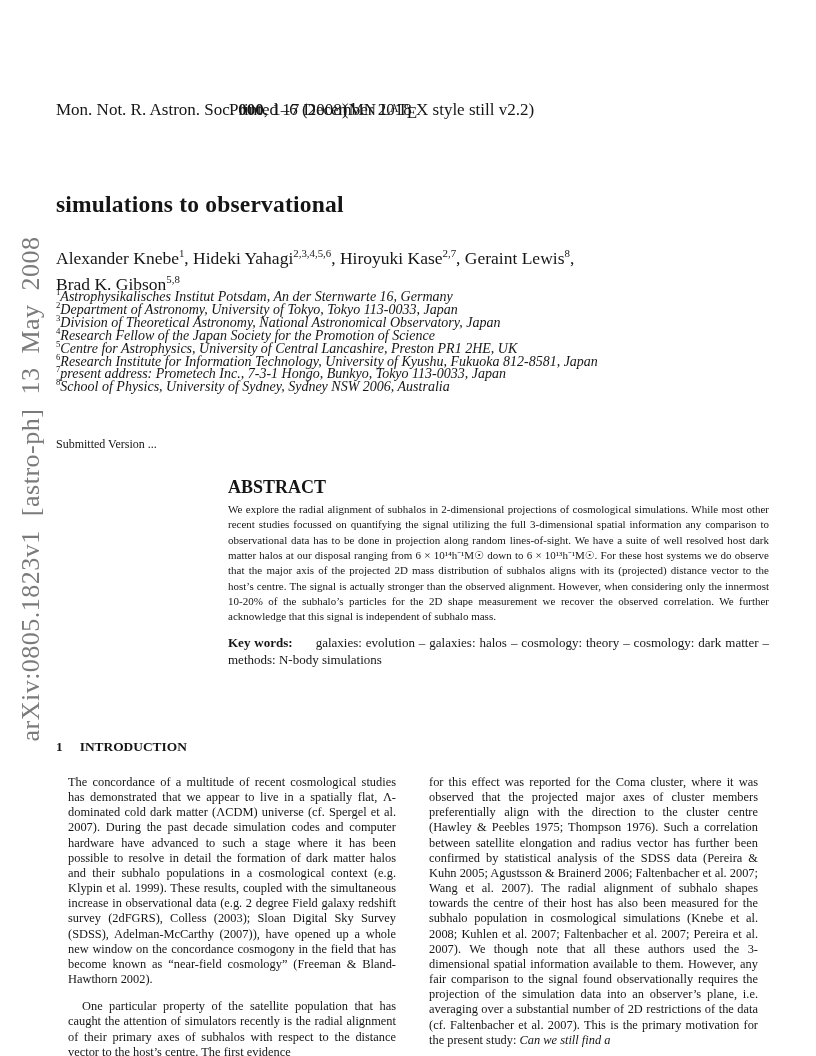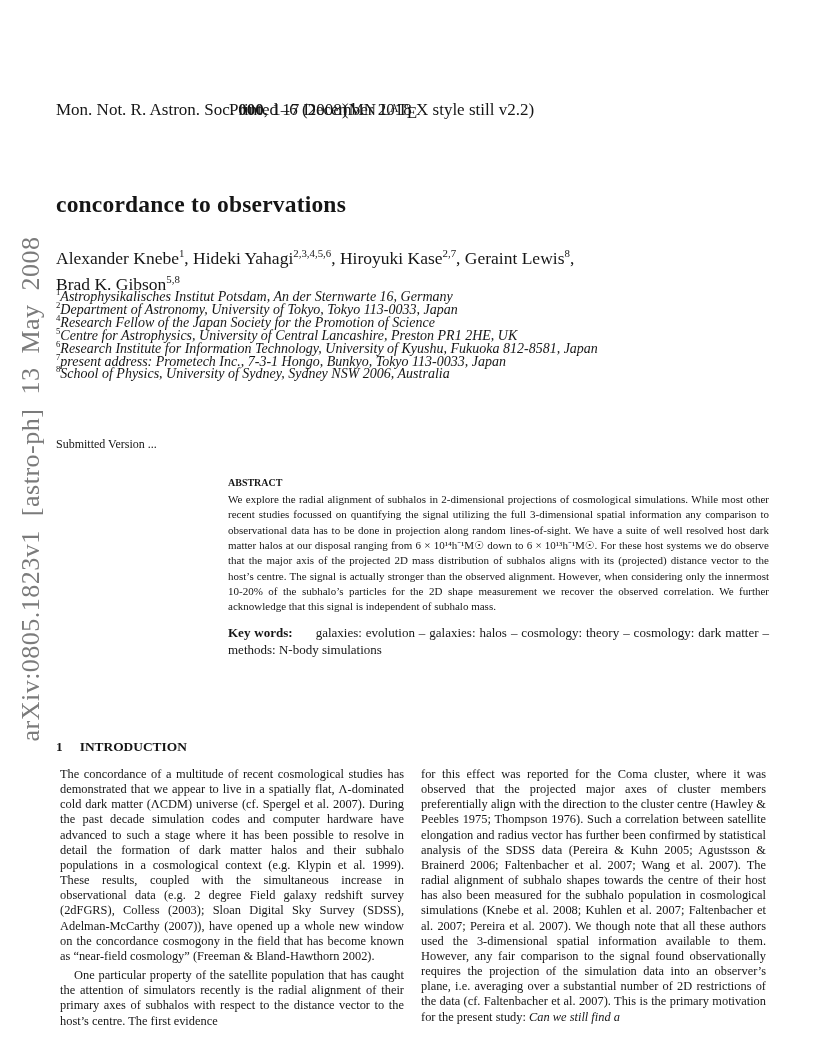--- a/index.html
+++ b/index.html
@@ -27,59 +27,60 @@
   }
   .authors { position:absolute; top:245px; left:56px; width:714px; font-size:17.5px; line-height:26px; }
   .authors sup, .affils sup { font-size:0.62em; vertical-align:super; line-height:0; }
   .affils {
     position:absolute; top:291px; left:56px; width:714px; margin:0; padding:0;
     list-style:none; font-size:14px; line-height:12.9px;
   }
   .affils .aff-text { font-style:italic; }
   .submitted { position:absolute; top:437px; left:56px; font-size:12px; }
   .abstract { position:absolute; top:477px; left:228px; width:541px; }
-  .abs-head { font-weight:bold; font-size:10px; margin:0 0 4px 0; }
+  .abs-head { font-weight:bold; font-size:18px; margin:0 0 4px 0; }
   .abs-text { margin:0; font-size:11px; line-height:15.35px; text-align:justify; }
   .keywords { margin:9px 0 0 0; font-size:13px; line-height:17.5px; text-align:justify; }
   .keywords .kw-label { font-weight:bold; margin-right:23px; }
   .section-head { position:absolute; top:739px; left:56px; font-size:13.4px; font-weight:bold; }
   .section-head .sec-num { margin-right:17px; }
   .col { position:absolute; top:763px; font-size:12.4px; line-height:15.15px; text-align:justify; }
   .col-left { left:56px; width:352px; }
   .col-right { left:417px; width:353px; }
-  .col p { margin:4px; }
+  .col p { margin:12px; }
   .col p.indented { text-indent:14px; }
   .ital { font-style:italic; }
 </style>
 </head>
 <body>
 
 <div class="page">
 
   <div class="arxiv-sidebar">arXiv:0805.1823v1 [astro-ph] 13 May 2008</div>
 
   <div class="jheader">
     <span class="h-left"><span>Mon. Not. R. Astron. Soc. </span><b>000</b><span>, 1–6 (2008)</span></span>
     <span class="h-printed">Printed 17 December 2018</span>
     <span class="h-style"><span>(MN L</span><span class="lx-a">A</span><span>T</span><span class="lx-e">E</span><span>X style still v2.2)</span></span>
   </div>
 
   <h1 class="title">
     <br>
-    <span>concordance to observations</span>
+    <span>simulations to observational</span>
   </h1>
 
   <div class="authors">
     <span><span>Alexander Knebe</span><sup>1</sup><span>, </span></span><span><span>Hideki Yahagi</span><sup>2,3,4,5,6</sup><span>, </span></span><span><span>Hiroyuki Kase</span><sup>2,7</sup><span>, </span></span><span><span>Geraint Lewis</span><sup>8</sup><span>,</span></span><br>
     <span><span>Brad K. Gibson</span><sup>5,8</sup></span>
   </div>
 
   <ul class="affils">
     <li><sup>1</sup><span class="aff-text">Astrophysikalisches Institut Potsdam, An der Sternwarte 16, Germany</span></li>
     <li><sup>2</sup><span class="aff-text">Department of Astronomy, University of Tokyo, Tokyo 113-0033, Japan</span></li>
+    <li><sup>3</sup><span class="aff-text">Division of Theoretical Astronomy, National Astronomical Observatory, Japan</span></li>
     <li><sup>4</sup><span class="aff-text">Research Fellow of the Japan Society for the Promotion of Science</span></li>
     <li><sup>5</sup><span class="aff-text">Centre for Astrophysics, University of Central Lancashire, Preston PR1 2HE, UK</span></li>
     <li><sup>6</sup><span class="aff-text">Research Institute for Information Technology, University of Kyushu, Fukuoka 812-8581, Japan</span></li>
     <li><sup>7</sup><span class="aff-text">present address: Prometech Inc., 7-3-1 Hongo, Bunkyo, Tokyo 113-0033, Japan</span></li>
     <li><sup>8</sup><span class="aff-text">School of Physics, University of Sydney, Sydney NSW 2006, Australia</span></li>
   </ul>
 
   <div class="submitted">Submitted Version ...</div>
 
   <div class="abstract">

